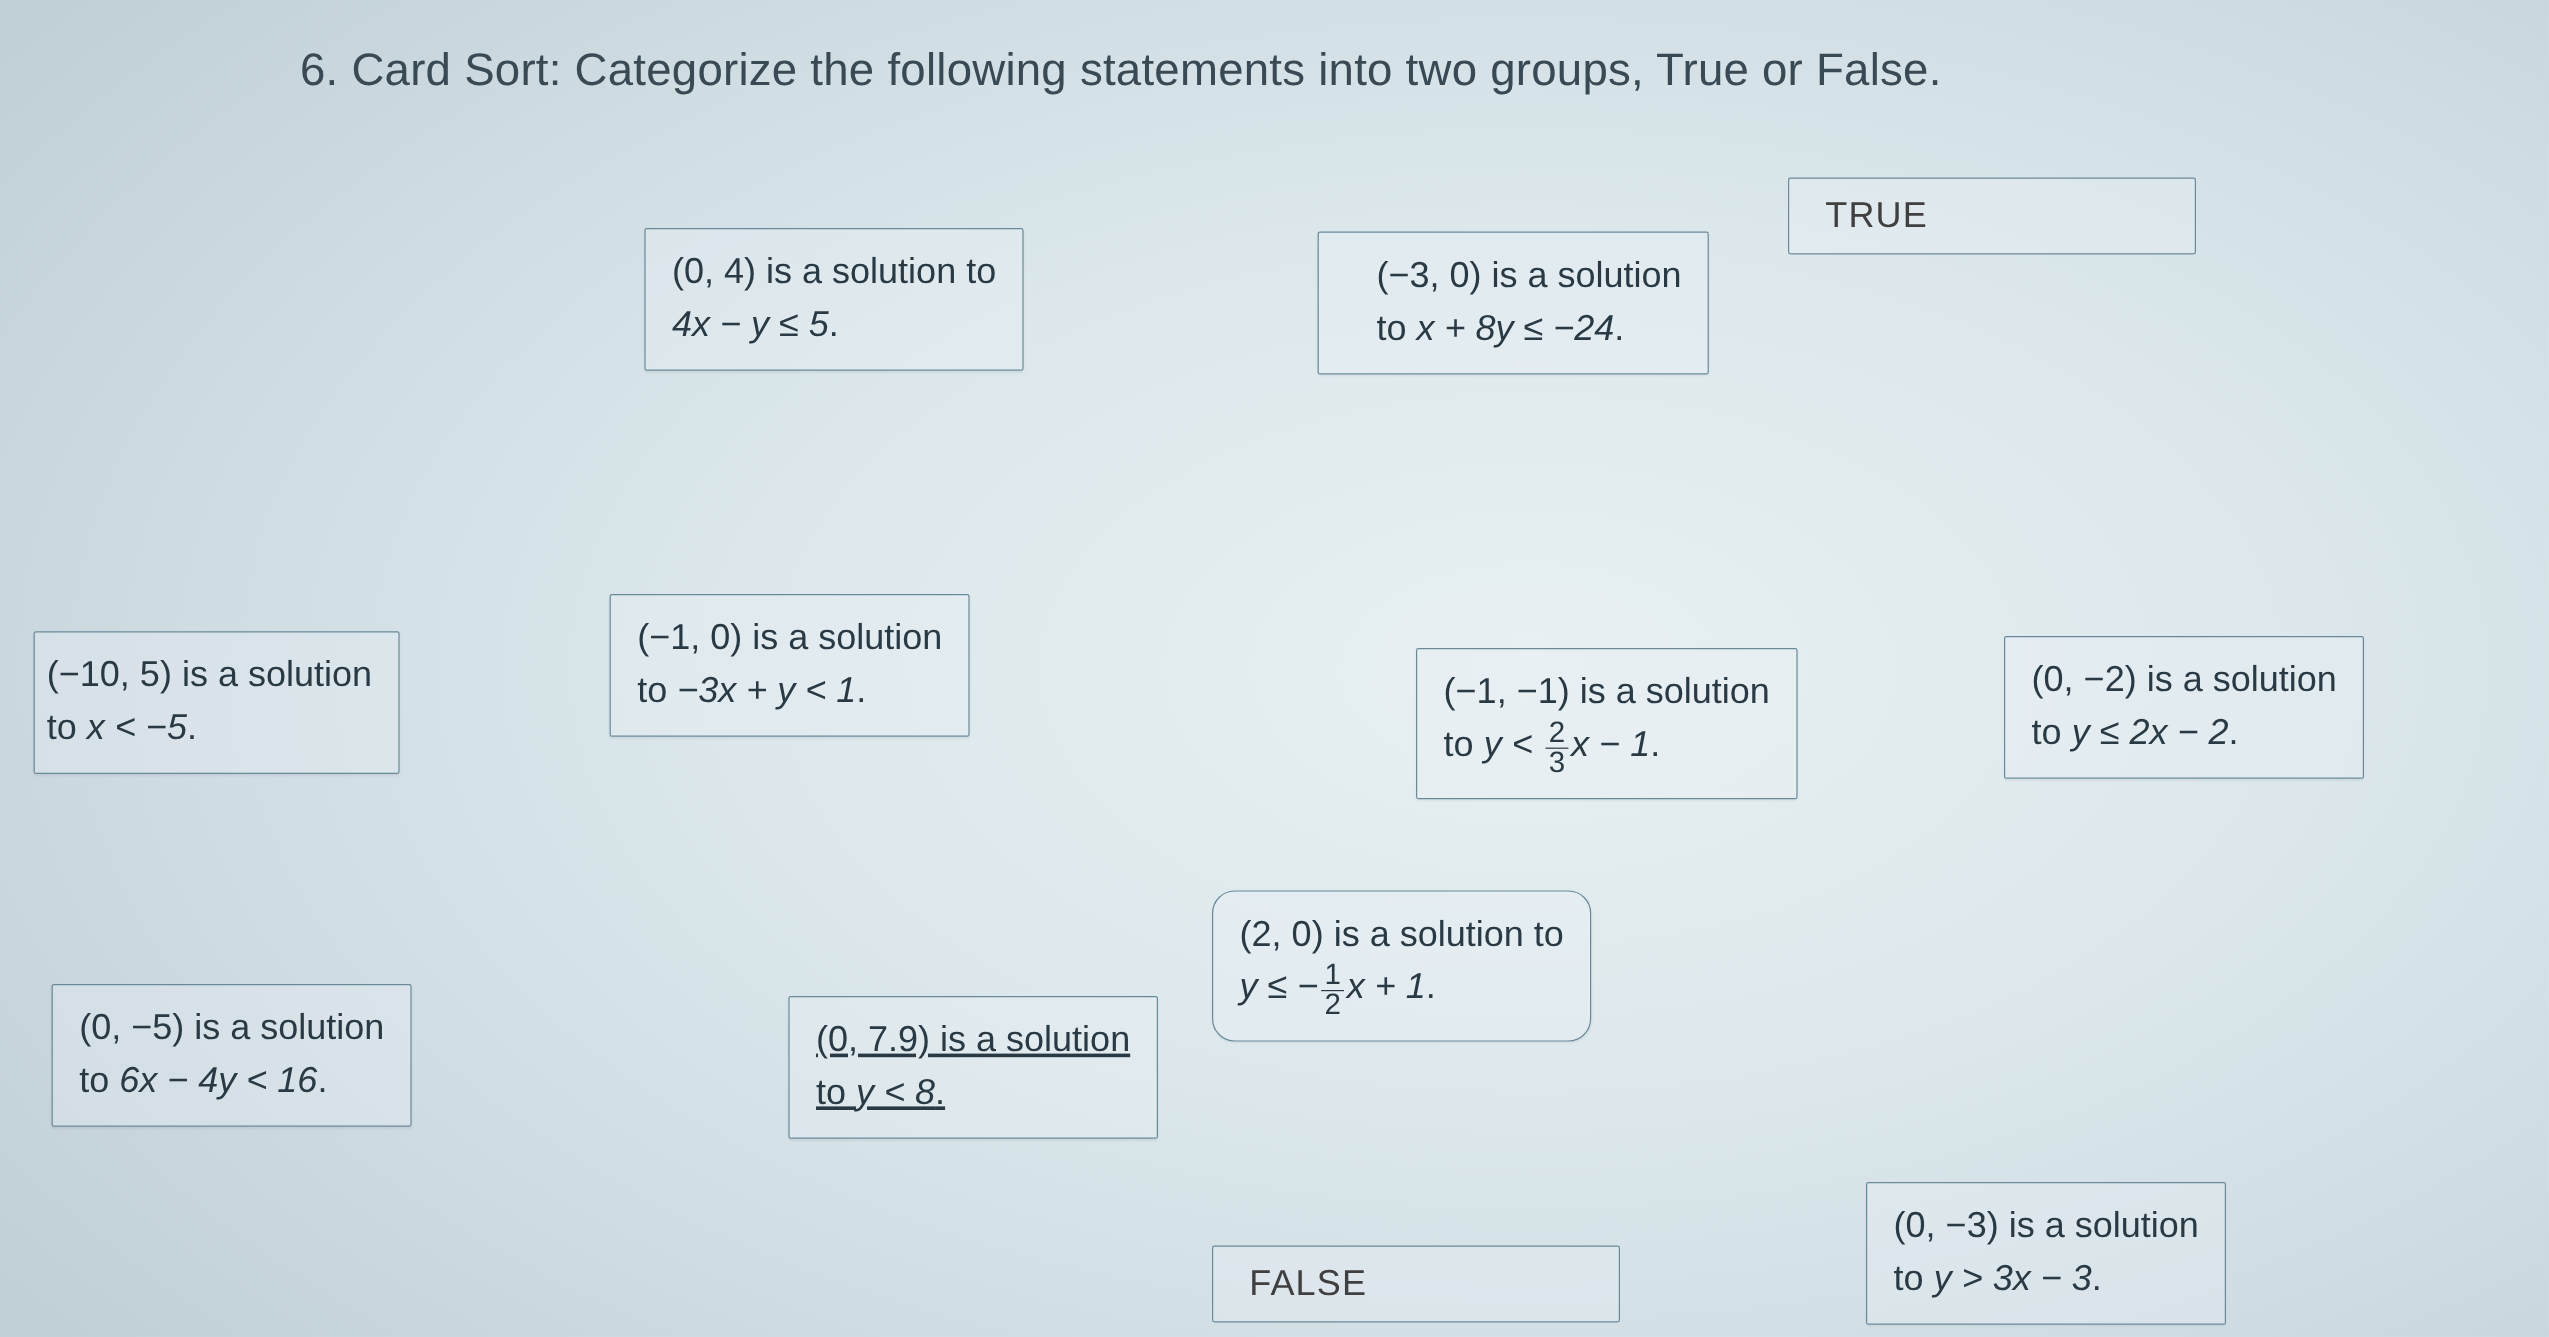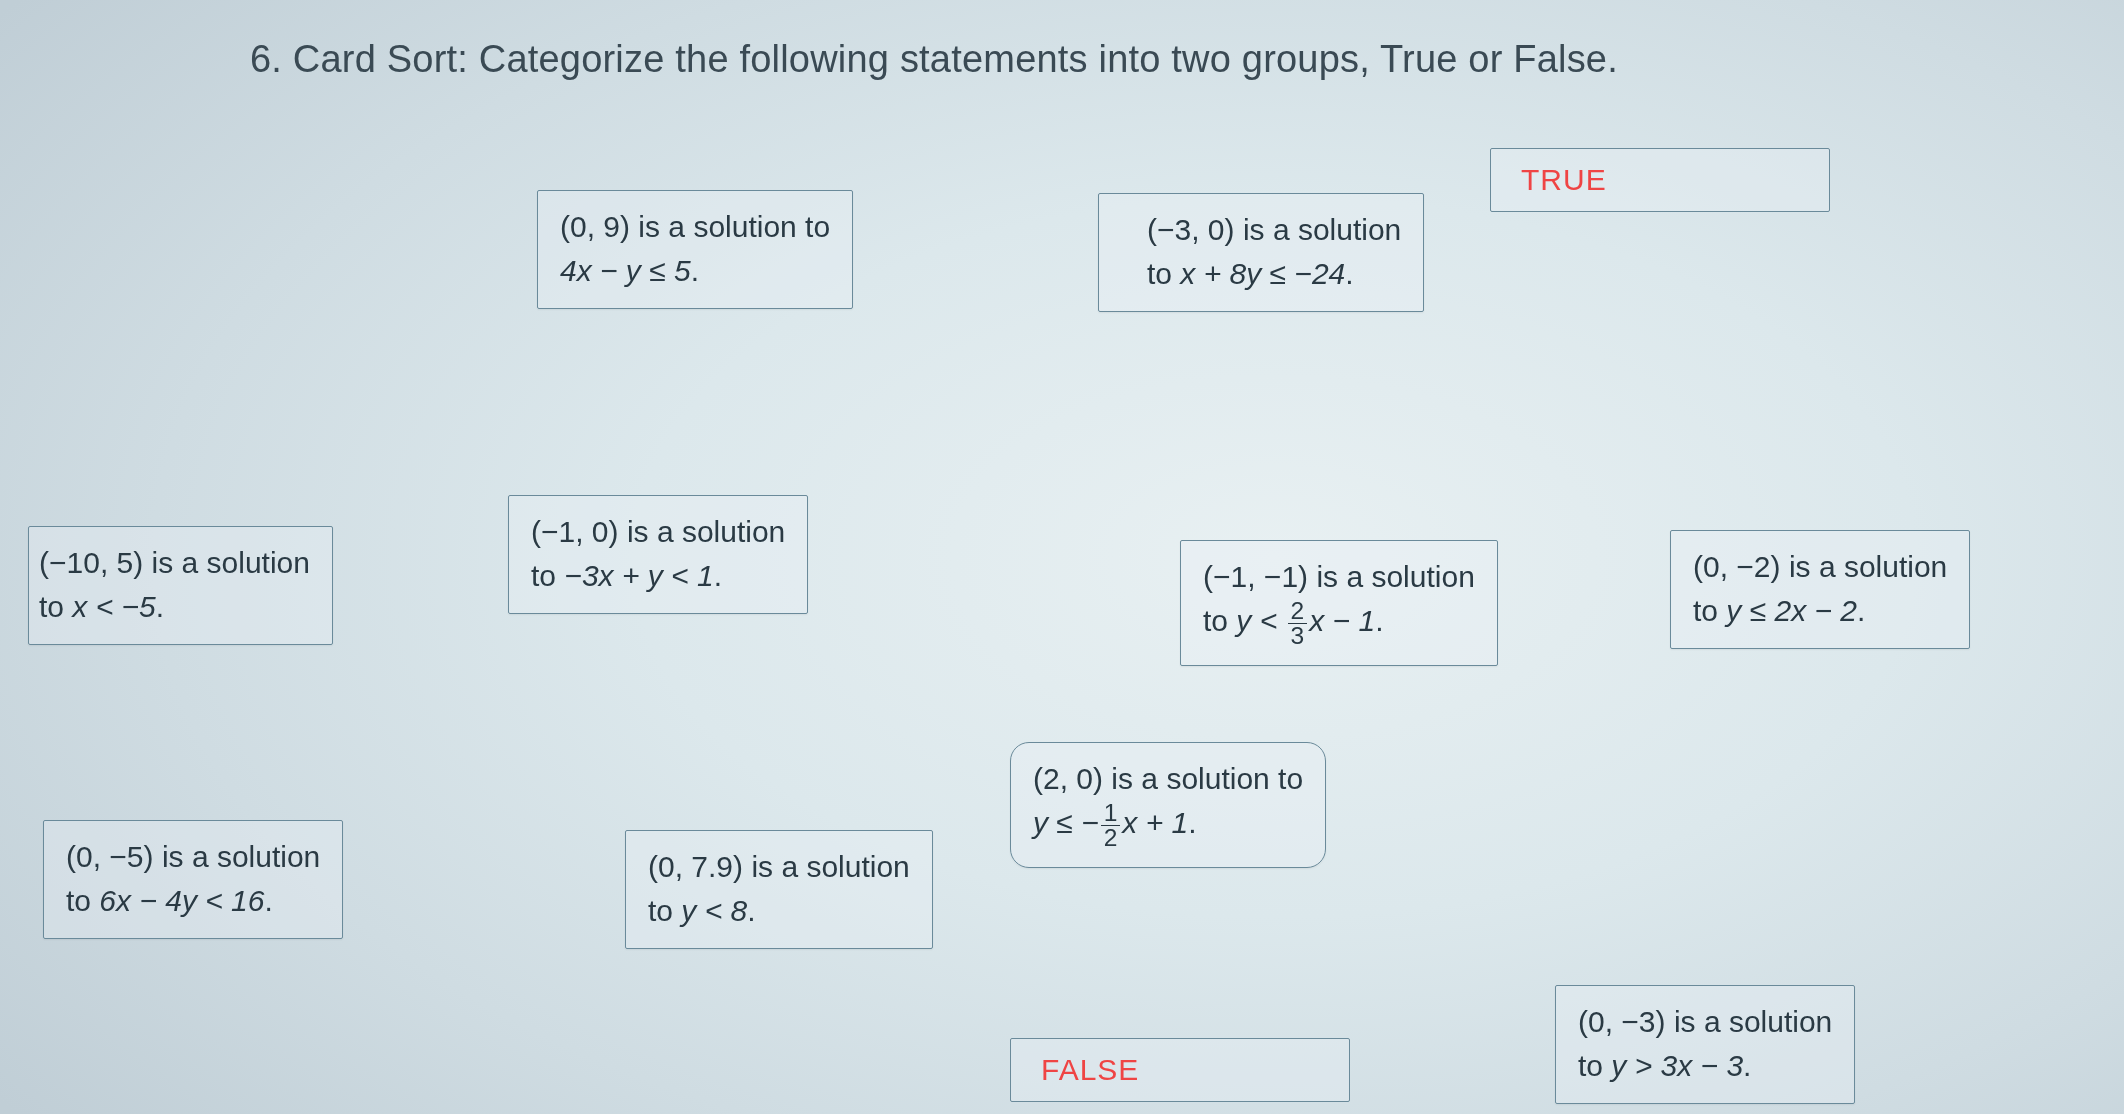--- a/index.html
+++ b/index.html
@@ -45,36 +45,36 @@
   }
   .frac .num { display: block; padding: 0 3px; border-bottom: 1.5px solid #2a3a44; }
   .frac .den { display: block; padding: 0 3px; }
   .bucket {
     position: absolute;
     border: 1.5px solid #6a8a9a;
     background: rgba(235, 242, 246, 0.35);
     padding: 14px 30px;
     font-size: 30px;
     letter-spacing: 1px;
-    color: #ef4444;
+    color: #404040;
     border-radius: 2px;
     min-width: 340px;
   }
 </style>
 </head>
 <body>
 
 <div class="title">6. Card Sort: Categorize the following statements into two groups, True or False.</div>
 
 <div class="bucket" style="top:148px; left:1490px;">
   <span>TRUE</span>
 </div>
 
 <div class="card" style="top:190px; left:537px;">
-  <span>(0, 9)</span><span> is a solution to</span><br>
+  <span>(0, 4)</span><span> is a solution to</span><br>
   <span class="m">4x − y ≤ 5</span><span>.</span>
 </div>
 
 <div class="card" style="top:193px; left:1098px;padding-left:48px;">
   <span>(−3, 0)</span><span> is a solution</span><br>
   <span>to </span><span class="m">x + 8y ≤ −24</span><span>.</span>
 </div>
 
 <div class="card" style="top:526px; left:28px;padding-left:10px;">
   <span>(−10, 5)</span><span> is a solution</span><br>
@@ -94,21 +94,21 @@
 <div class="card" style="top:530px; left:1670px;">
   <span>(0, −2)</span><span> is a solution</span><br>
   <span>to </span><span class="m">y ≤ 2x − 2</span><span>.</span>
 </div>
 
 <div class="card" style="top:820px; left:43px;">
   <span>(0, −5)</span><span> is a solution</span><br>
   <span>to </span><span class="m">6x − 4y &lt; 16</span><span>.</span>
 </div>
 
-<div class="card" style="top:830px; left:625px;">
+<div class="card" style="top:830px; left:657px;text-decoration:underline;">
   <span>(0, 7.9)</span><span> is a solution</span><br>
   <span>to </span><span class="m">y &lt; 8</span><span>.</span>
 </div>
 
 <div class="card" style="top:742px; left:1010px;border-radius:19px;">
   <span>(2, 0)</span><span> is a solution to</span><br>
   <span class="m">y ≤ −</span><span class="frac"><span class="num">1</span><span class="den">2</span></span><span class="m">x + 1</span><span>.</span>
 </div>
 
 <div class="card" style="top:985px; left:1555px;">

